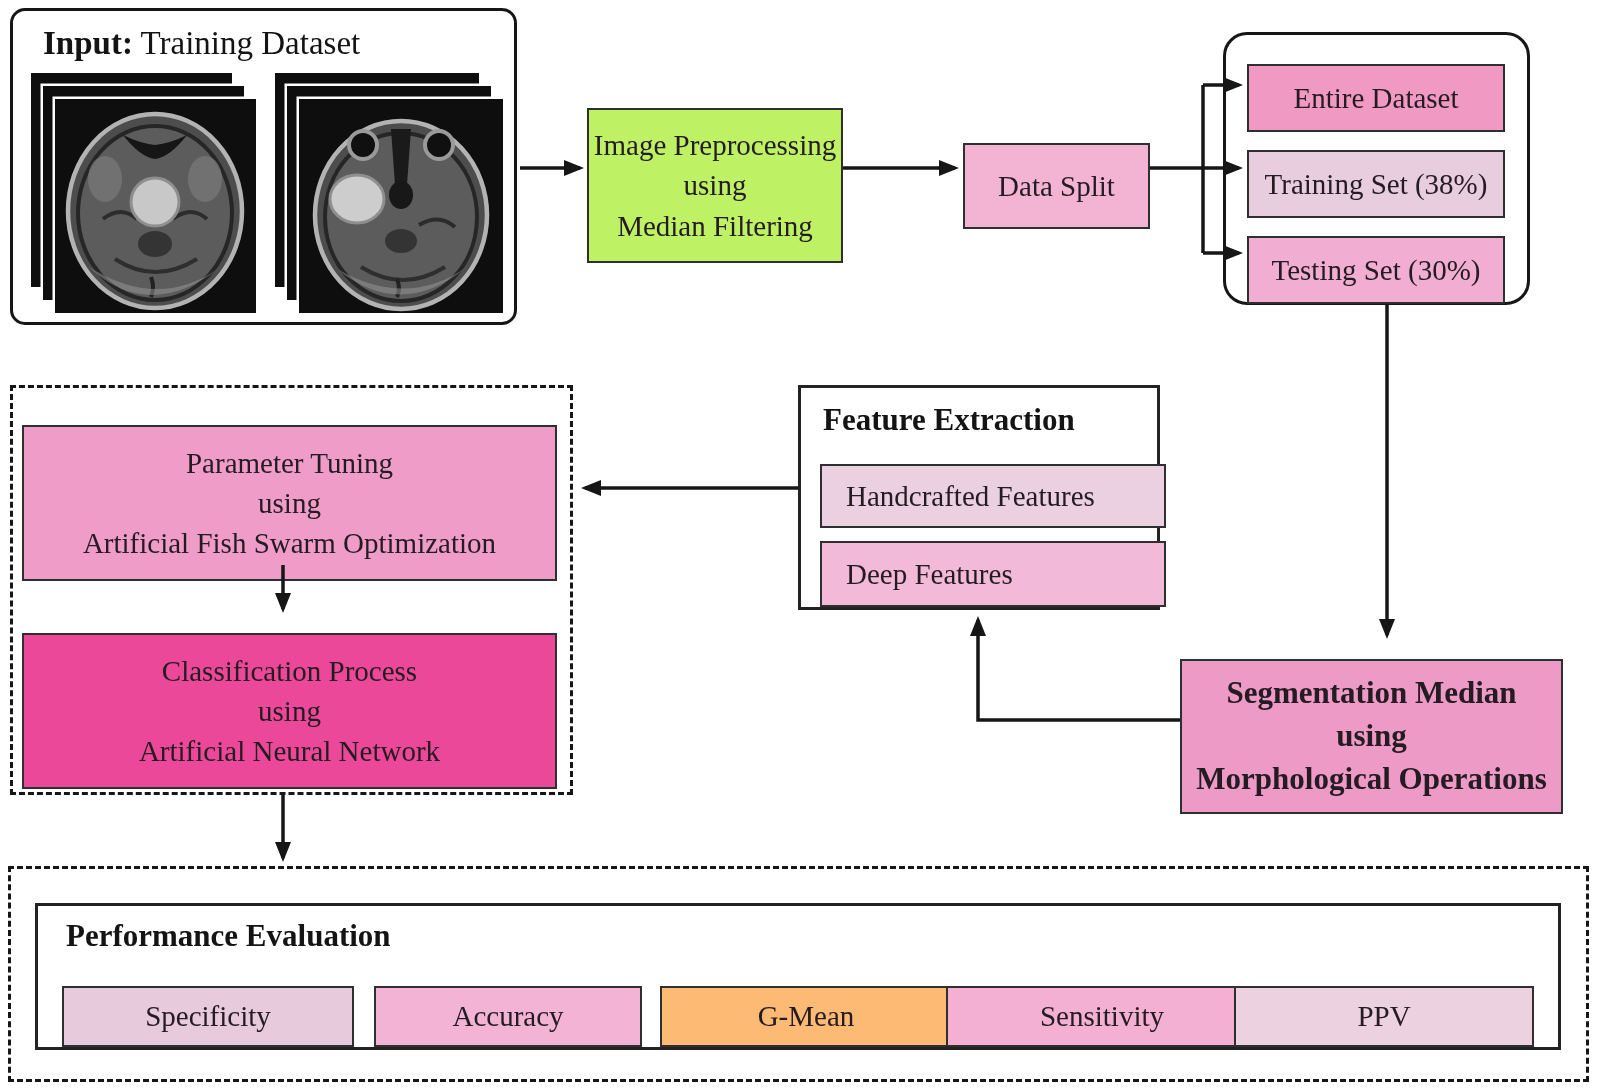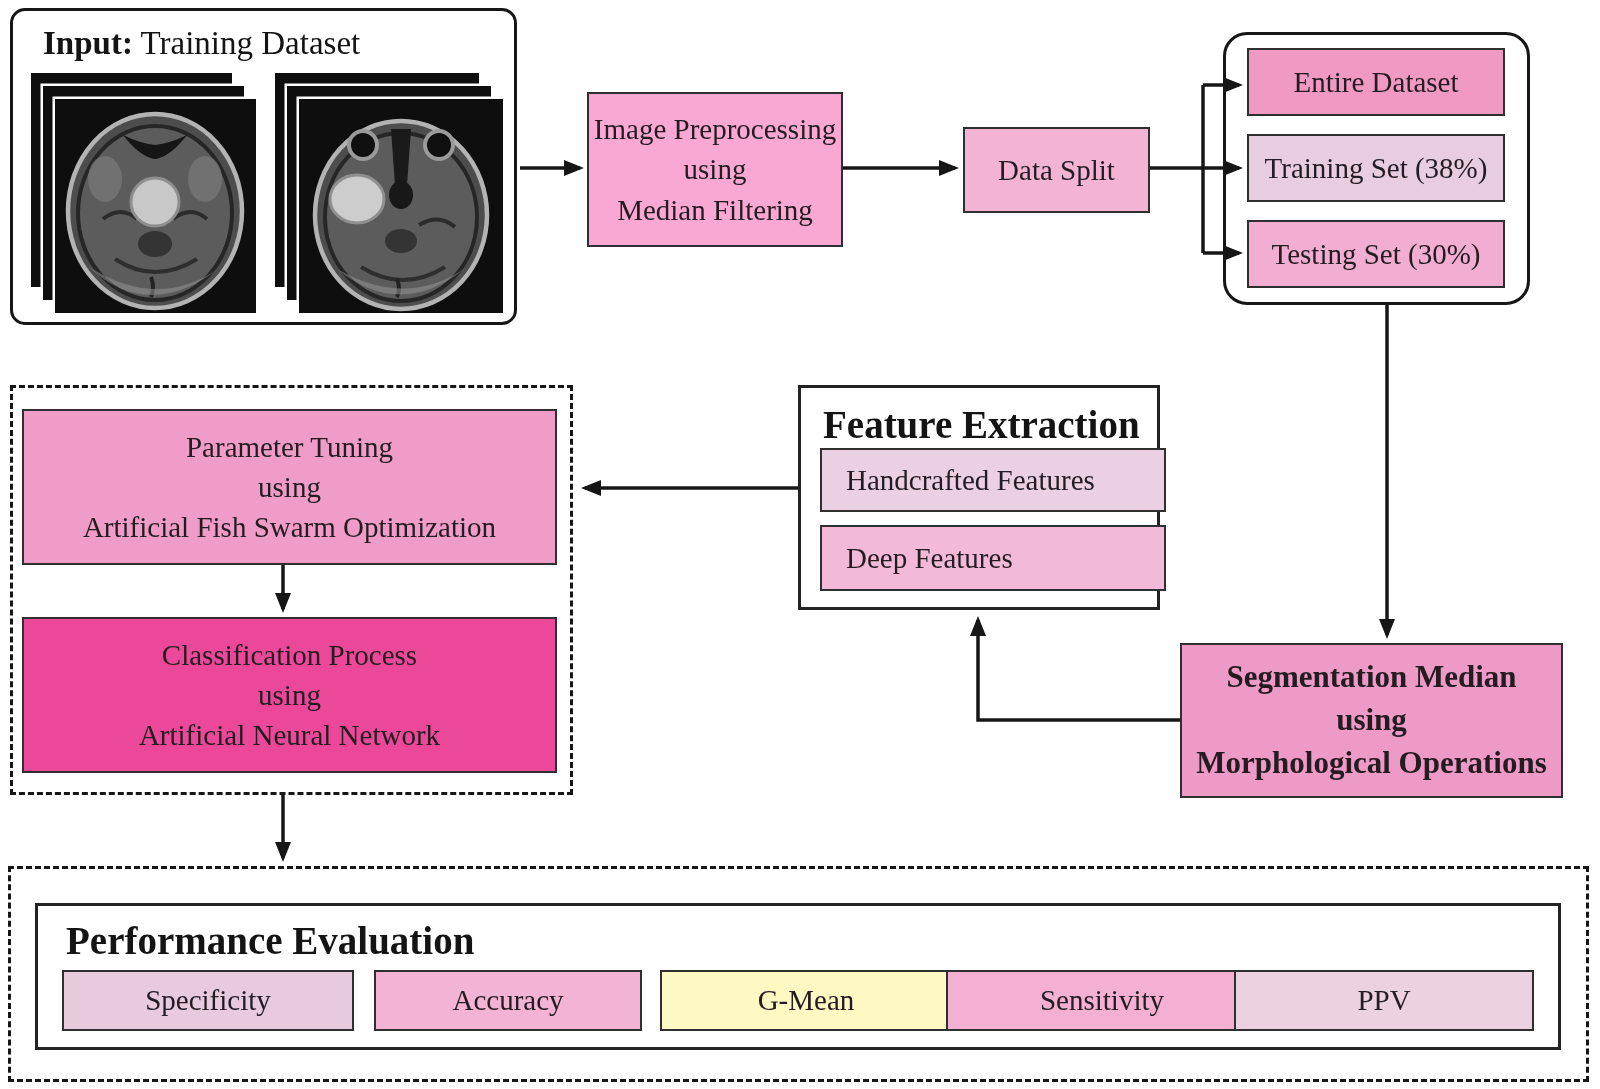--- a/index.html
+++ b/index.html
@@ -9,25 +9,25 @@
   }
   .abs{position:absolute;box-sizing:border-box;}
   
   .rounded-panel{border:3.5px solid #161616;border-radius:15px;background:#ffffff;}
   .solid-panel{border:3px solid #232323;background:#ffffff;}
   .dashed-panel{border:3.5px dashed #161616;background:#ffffff;}
   
   .node{
     border:2.5px solid #2f2f2f;display:flex;flex-direction:column;
     align-items:center;justify-content:center;text-align:center;
-    font-size:29px;line-height:1.38;color:#241c22;
+    font-size:29px;line-height:1.38;color:#241c22;margin-top:16px;
   }
   .node.bold{font-weight:bold;}
   .node.left-align{align-items:flex-start;text-align:left;padding-left:24px;}
-  .panel-title{font-weight:bold;font-size:39px;color:#141414;}
+  .panel-title{font-weight:bold;font-size:31px;color:#141414;}
   .input-title{font-size:33px;position:absolute;left:30px;top:14px;color:#141414;}
   .input-title b{font-weight:bold;}
   
   .sheet{position:absolute;background:#0e0e0e;box-shadow:0 0 0 2.5px #ffffff;}
   .sheet svg{display:block;width:100%;height:100%;}
   
   .overlay{position:absolute;left:0;top:0;width:1600px;height:1089px;pointer-events:none;z-index:6;}
 </style>
 </head>
 <body>
@@ -73,21 +73,21 @@
         <ellipse cx="58" cy="100" rx="27" ry="24" fill="#cdcdcd" stroke="#8f8f8f" stroke-width="3"></ellipse>
         <path d="M120,126 q20,-12 36,2" stroke="#2c2c2c" stroke-width="4" fill="none"></path>
         <ellipse cx="102" cy="142" rx="16" ry="12" fill="#343434"></ellipse>
         <path d="M62,168 q42,26 84,0" stroke="#2e2e2e" stroke-width="4" fill="none"></path>
         <path d="M98,180 q4,10 0,18" stroke="#232323" stroke-width="4" fill="none"></path>
         <path d="M38,170 q64,52 130,-2 q-60,42 -130,2 Z" fill="#9a9a9a" opacity="0.5"></path>
       </svg>
     </div>
   </div>
 
-  <div class="abs node" style="left: 587px; top: 92px; width: 256px; height: 155px; background-color: #f9a8d4;">
+  <div class="abs node" style="left: 587px; top: 92px; width: 256px; height: 155px; background-color: #bef264;">
     <span>Image Preprocessing</span>
     <span>using</span>
     <span>Median Filtering</span>
   </div>
 
   <div class="abs node" style="left: 963px; top: 127px; width: 187px; height: 86px; background-color: rgb(243, 180, 212);">
     <span>Data Split</span>
   </div>
 
   <div class="abs rounded-panel" style="left:1223px;top:32px;width:307px;height:273px;border-radius:24px;"></div>
@@ -132,21 +132,21 @@
   <div class="abs dashed-panel" style="left:8px;top:866px;width:1581px;height:216px;"></div>
   <div class="abs solid-panel" style="left:35px;top:903px;width:1526px;height:147px;">
     <div class="panel-title" style="position:absolute;left:28px;top:12px;">Performance Evaluation</div>
   </div>
   <div class="abs node" style="left: 374px; top: 970px; width: 268px; height: 61px; background-color: rgb(243, 179, 213);">
     <span>Accuracy</span>
   </div>
   <div class="abs node" style="left: 62px; top: 970px; width: 292px; height: 61px; background-color: rgb(232, 202, 221);">
     <span>Specificity</span>
   </div>
-  <div class="abs node" style="left: 660px; top: 970px; width: 292px; height: 61px; background-color: #fef9c3;">
+  <div class="abs node" style="left: 660px; top: 970px; width: 292px; height: 61px; background-color: #fdba74;">
     <span>G-Mean</span>
   </div>
   <div class="abs node" style="left: 946px; top: 970px; width: 312px; height: 61px; background-color: rgb(243, 176, 211);">
     <span>Sensitivity</span>
   </div>
   <div class="abs node" style="left: 1234px; top: 970px; width: 300px; height: 61px; background-color: rgb(236, 209, 225);">
     <span>PPV</span>
   </div>
 
   <svg class="overlay" viewBox="0 0 1600 1089">

